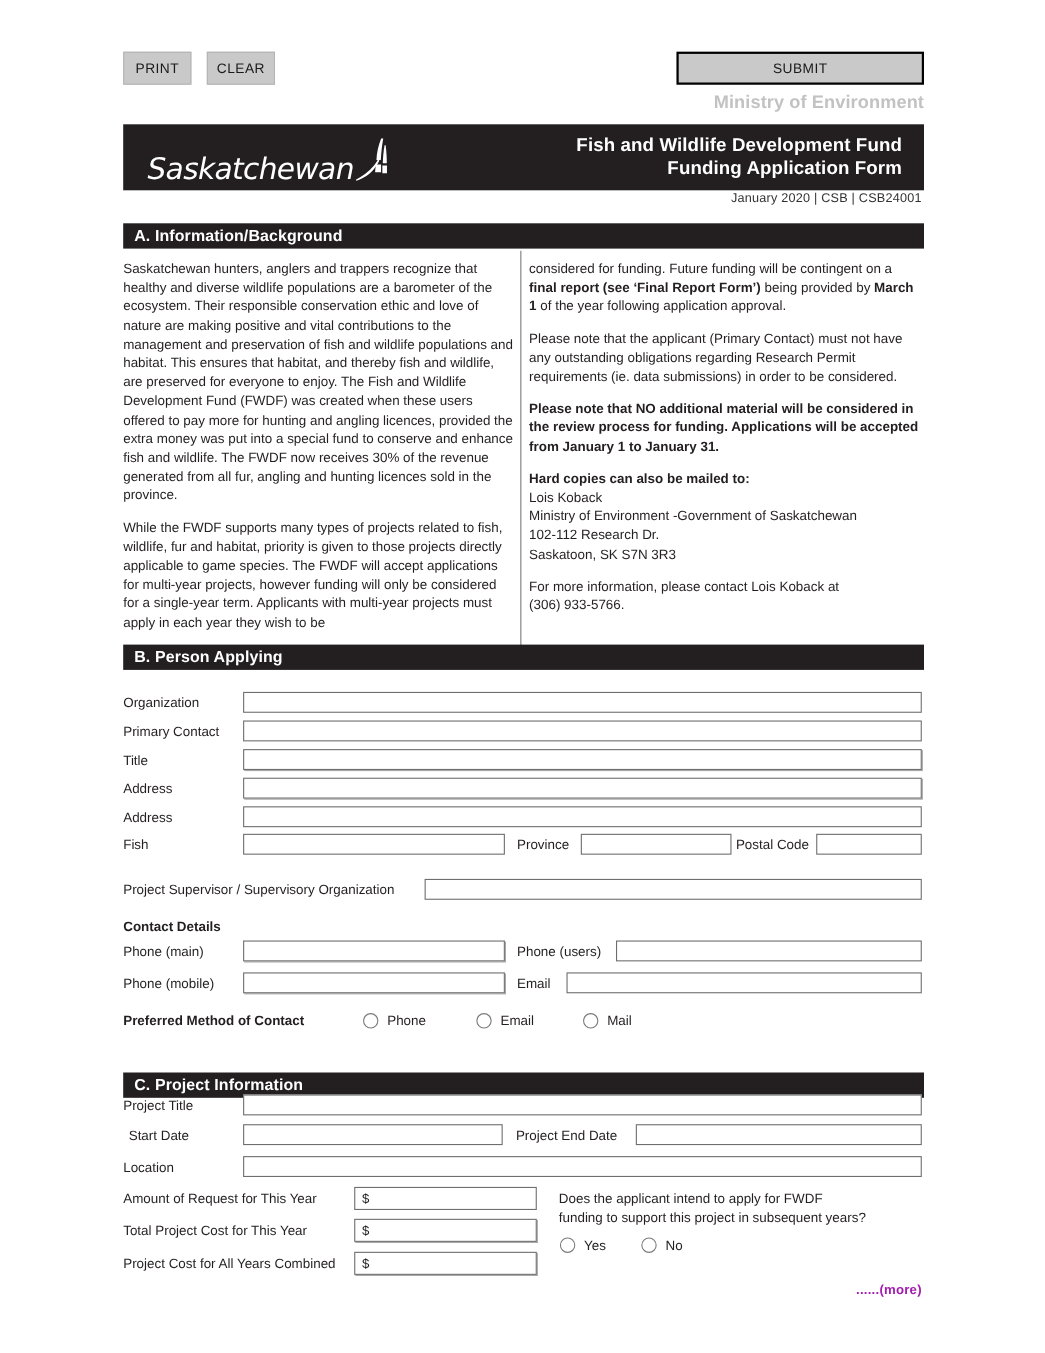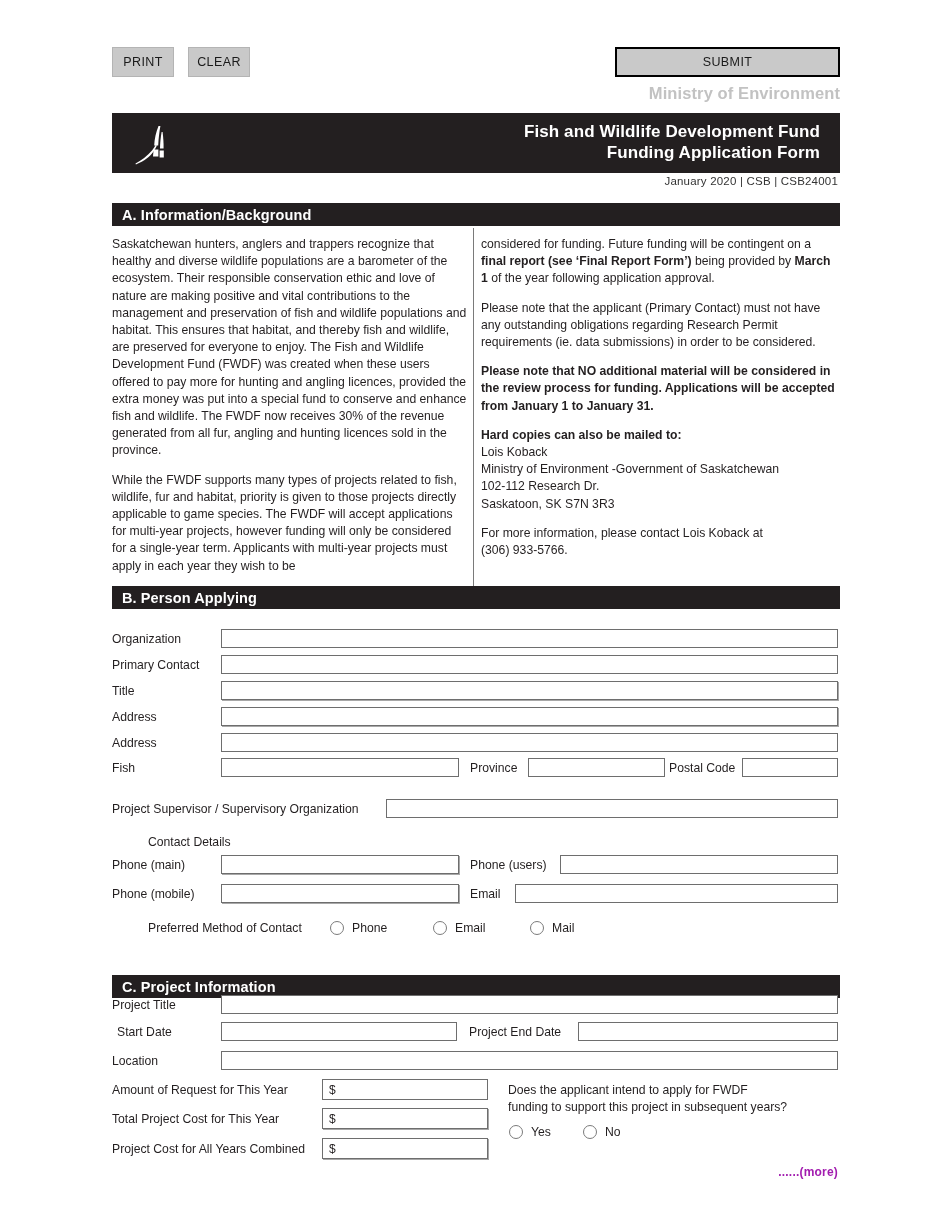--- a/index.html
+++ b/index.html
@@ -165,21 +165,21 @@
   }
   b { font-weight: bold; }
 
   
   .lbl {
     position: absolute;
     font-size: 12.2px;
     color: #231f20;
     white-space: nowrap;
   }
-  .lbl.bold { font-weight: normal; margin-left: 36px; }
+  .lbl.bold { font-weight: bold; }
   .fld {
     position: absolute;
     border: 1px solid #6e6e6e;
     background: #ffffff;
     box-sizing: border-box;
     height: 19px;
     font-family: "Liberation Sans", sans-serif;
     font-size: 12px;
     color: #231f20;
     padding: 0 4px;
@@ -226,20 +226,21 @@
   <div class="toolbar">
     <button class="btn btn-print">PRINT</button>
     <button class="btn btn-clear">CLEAR</button>
     <button class="btn btn-submit">SUBMIT</button>
   </div>
 
   <div class="ministry">Ministry of Environment</div>
 
   <div class="banner">
     <div class="logo-wrap">
+      <div class="logo-text">Saskatchewan</div>
       <div class="logo-mark">
         <svg width="30" height="40" viewBox="0 0 30 40">
           <path d="M23.5 1 C21 7 19.5 14 19.2 20.5 L23.2 20.5 C23.6 13.5 24.3 7 25.4 1 Z" fill="#ffffff"></path>
           <path d="M26.6 7 C25.6 13 25.1 18 25.0 23.5 L28.6 23.5 C28.7 17.5 28.2 12.2 27.6 7 Z" fill="#ffffff"></path>
           <path d="M18.6 24.5 L23.4 24.5 L23.4 31.5 L18.0 31.5 Z" fill="#ffffff"></path>
           <path d="M24.6 25.5 L28.8 25.5 L28.8 32.5 L24.6 32.5 Z" fill="#ffffff"></path>
           <path d="M0.5 38.5 C6 35.5 12.5 31 17.2 25.2 C18.6 23.4 19.8 21.6 20.6 20.0 L21.9 20.6 C20.8 23.2 19.1 26 17 28.6 C12.4 34.2 6.4 37.4 0.9 39.4 Z" fill="#ffffff"></path>
         </svg>
       </div>
     </div>

